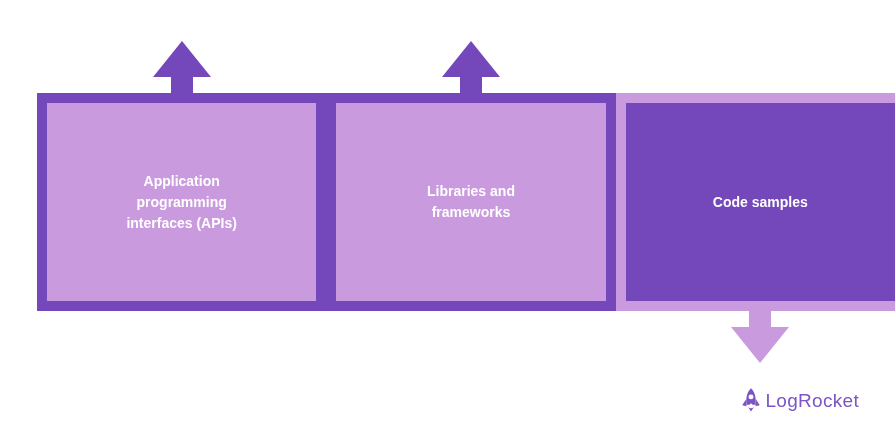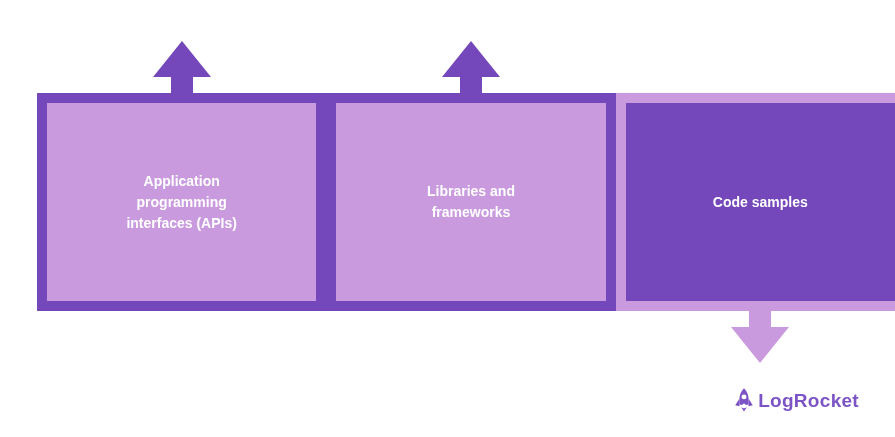--- a/index.html
+++ b/index.html
@@ -66,21 +66,21 @@
     right: 36px;
     top: 384px;
     height: 34px;
     display: flex;
     align-items: center;
   }
   .logo-icon { width: 22px; height: 30px; margin-right: 3px; display: block; }
   .logo-text {
     color: #7c54c6;
     font-size: 19px;
-    font-weight: 700;
+    font-weight: 400;
     letter-spacing: 0.3px;
   }
 </style>
 </head>
 <body>
 
 <div class="canvas">
 
   <div class="strip">
 

